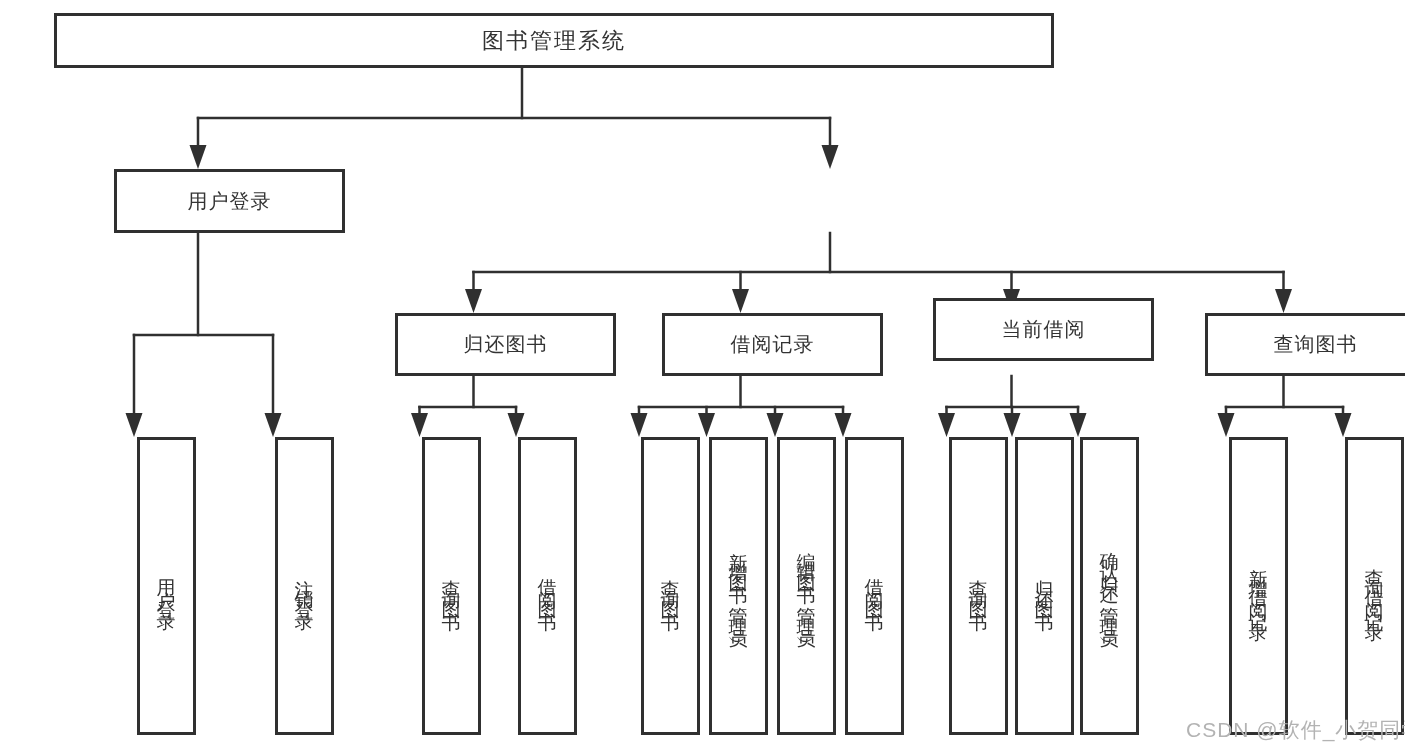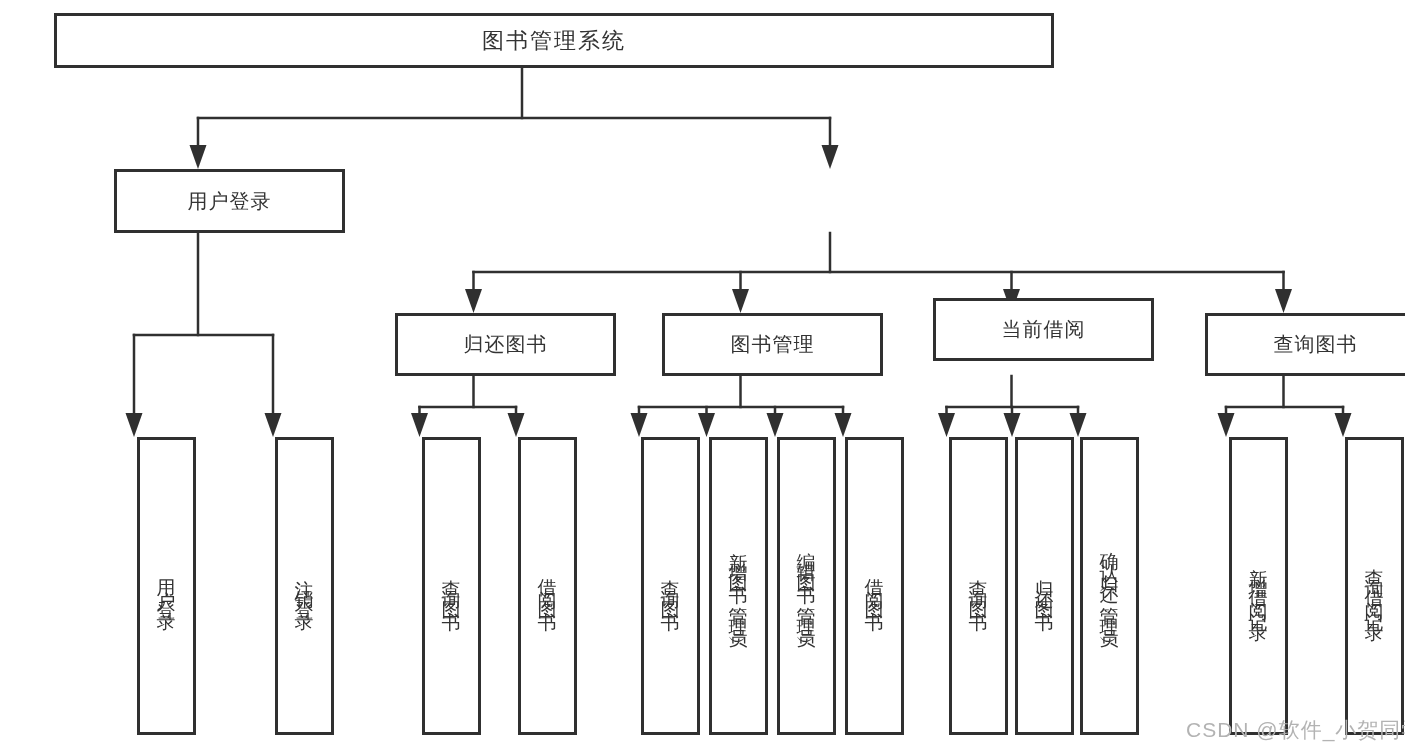--- a/index.html
+++ b/index.html
@@ -117,21 +117,21 @@
   </div>
 
   <div class="box hbox" style="left:82px;top:169px;width:231px;height:64px">
     <span>用户登录</span>
   </div>
 
   <div class="box hbox" style="left:363px;top:313px;width:221px;height:63px">
     <span>归还图书</span>
   </div>
   <div class="box hbox" style="left:630px;top:313px;width:221px;height:63px">
-    <span>图书管理</span>
+    <span>借阅记录</span>
   </div>
   <div class="box hbox" style="left:901px;top:298px;width:221px;height:63px">
     <span>当前借阅</span>
   </div>
   <div class="box hbox" style="left:1173px;top:313px;width:221px;height:63px">
     <span>查询图书</span>
   </div>
 
   <div class="box vbox" style="left:105px">
     <span class="vtext">用户登录</span>

